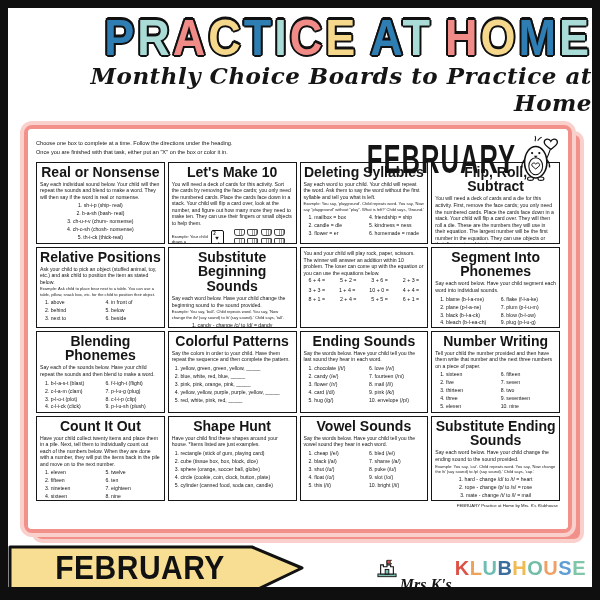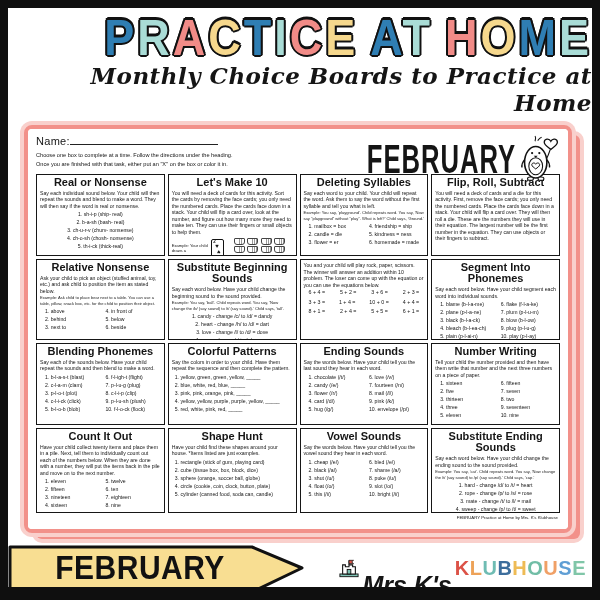--- a/index.html
+++ b/index.html
@@ -65,21 +65,21 @@
   .penguin { margin-left:2px; }
 
   .grid {
     margin-top:5px;
     display:grid;
     grid-template-columns:repeat(4,1fr);
     grid-template-rows:82px 81px 82px 85px;
     gap:3px;
   }
   .cell { border:1.6px solid #161616; background:#fff; padding:1px 3px 0; overflow:hidden; }
-  .box-title { font-weight:bold; font-size:11px; line-height:1.05; text-align:center; padding-top:1px; }
+  .box-title { font-weight:bold; font-size:14px; line-height:1.05; text-align:center; padding-top:1px; }
   .box-desc { font-size:5.15px; line-height:1.27; margin-top:1.5px; }
   .box-example { font-size:4.1px; line-height:1.3; margin-top:1px; color:#222; }
   .cols { display:flex; margin-top:2px; }
   .col { flex:1; font-size:5.15px; line-height:1.55; padding-left:5px; }
   .items { font-size:5.15px; line-height:1.55; margin-top:2px; padding-left:3px; }
   .items.center { text-align:center; padding-left:0; }
   .eq-row { display:flex; justify-content:space-between; padding:0 5px; font-size:5.3px; line-height:1.8; }
 
   .fig { display:flex; align-items:center; gap:3px; margin-top:1px; }
   .fig-caption { font-size:4.1px; width:36px; line-height:1.3; }
@@ -104,36 +104,33 @@
   .banner svg { position:absolute; inset:0; }
   .banner-text {
     position:absolute; top:50%; left:132px;
     transform:translate(-50%,-50%) scaleY(1.1);
     font-size:30px; font-weight:bold; letter-spacing:0.5px; color:#111;
     white-space:nowrap;
   }
   .bottom-right { flex:1; text-align:right; padding-right:6px; }
   .tagline { font-size:15.5px; font-weight:bold; letter-spacing:-0.2px; }
   .brand { display:flex; justify-content:flex-end; align-items:center; gap:3px; margin-top:1px; }
-  .brand-script { font-family:Liberation Sans, sans-serif; font-style:italic; font-weight:bold; font-size:25px;margin-top:33px; }
+  .brand-script { font-family:Liberation Serif, serif; font-style:italic; font-weight:bold; font-size:16px;margin-top:33px; }
   .brand-letters span { font-weight:bold; font-size:20px; letter-spacing:0.5px; }
 </style>
 </head>
 <body>
 
 <div class="header">
   <div class="title-letters" id="title-letters"><span style="color: rgb(47, 126, 179);">P</span><span style="color: rgb(169, 220, 214);">R</span><span style="color: rgb(241, 139, 135);">A</span><span style="color: rgb(246, 216, 141);">C</span><span style="color: rgb(47, 126, 179);">T</span><span style="color: rgb(169, 220, 214);">I</span><span style="color: rgb(241, 139, 135);">C</span><span style="color: rgb(246, 216, 141);">E</span><span class="sp"> </span><span style="color: rgb(47, 126, 179);">A</span><span style="color: rgb(169, 220, 214);">T</span><span class="sp"> </span><span style="color: rgb(241, 139, 135);">H</span><span style="color: rgb(246, 216, 141);">O</span><span style="color: rgb(47, 126, 179);">M</span><span style="color: rgb(169, 220, 214);">E</span></div>
   <div class="subtitle">Monthly Choice Boards to Practice at Home</div>
 </div>
 
 <div class="sheet-frame">
   <div class="sheet">
-    <div class="name-row">
-      <span>Name:</span><span class="name-line"></span>
-    </div>
     <div class="instr">
       <div>Choose one box to complete at a time. Follow the directions under the heading.</div>
       <div>Once you are finished with that task, either put an "X" on the box or color it in.</div>
     </div>
     <div class="month-wrap">
       <span class="month">FEBRUARY</span>
       <svg class="penguin" width="42" height="52" viewBox="0 0 64 76">
         <path d="M50 14 c-2.5-5 -10-4 -10 1.5 c0 4.5 6 7.5 10 11 c4-3.5 10-6.5 10-11 c0-5.5 -7.5-6.5 -10-1.5 z" fill="#fff" stroke="#111" stroke-width="2"></path>
         <path d="M49 27 Q46 36 43 42" fill="none" stroke="#111" stroke-width="1.6"></path>
         <path d="M26 14 q2 -5 0 -8 M30 13 q3 -4 6 -5" fill="none" stroke="#111" stroke-width="1.6"></path>
@@ -202,21 +199,21 @@
               <div class="li">5. kindness = ness</div>
               <div class="li">6. homemade = made</div>
             </div>
           </div>
         </div>
         <div class="cell">
           <div class="box-title">Flip, Roll, Subtract</div>
           <div class="box-desc">You will need a deck of cards and a die for this activity. First, remove the face cards; you only need the numbered cards. Place the cards face down in a stack. Your child will flip a card over. They will then roll a die. These are the numbers they will use in their equation. The largest number will be the first number in the equation. They can use objects or their fingers to subtract.</div>
         </div>
         <div class="cell">
-          <div class="box-title">Relative Nonsense</div>
+          <div class="box-title">Relative Positions</div>
           <div class="box-desc">Ask your child to pick an object (stuffed animal, toy, etc.) and ask child to position the item as stated below.</div>
           <div class="box-example">Example: Ask child to place bear next to a table. You can use a table, pillow, snack box, etc. for the child to position their object.</div>
           <div class="cols">
             <div class="col">
               <div class="li">1. above</div>
               <div class="li">2. behind</div>
               <div class="li">3. next to</div>
             </div>
             <div class="col">
               <div class="li">4. in front of</div>

